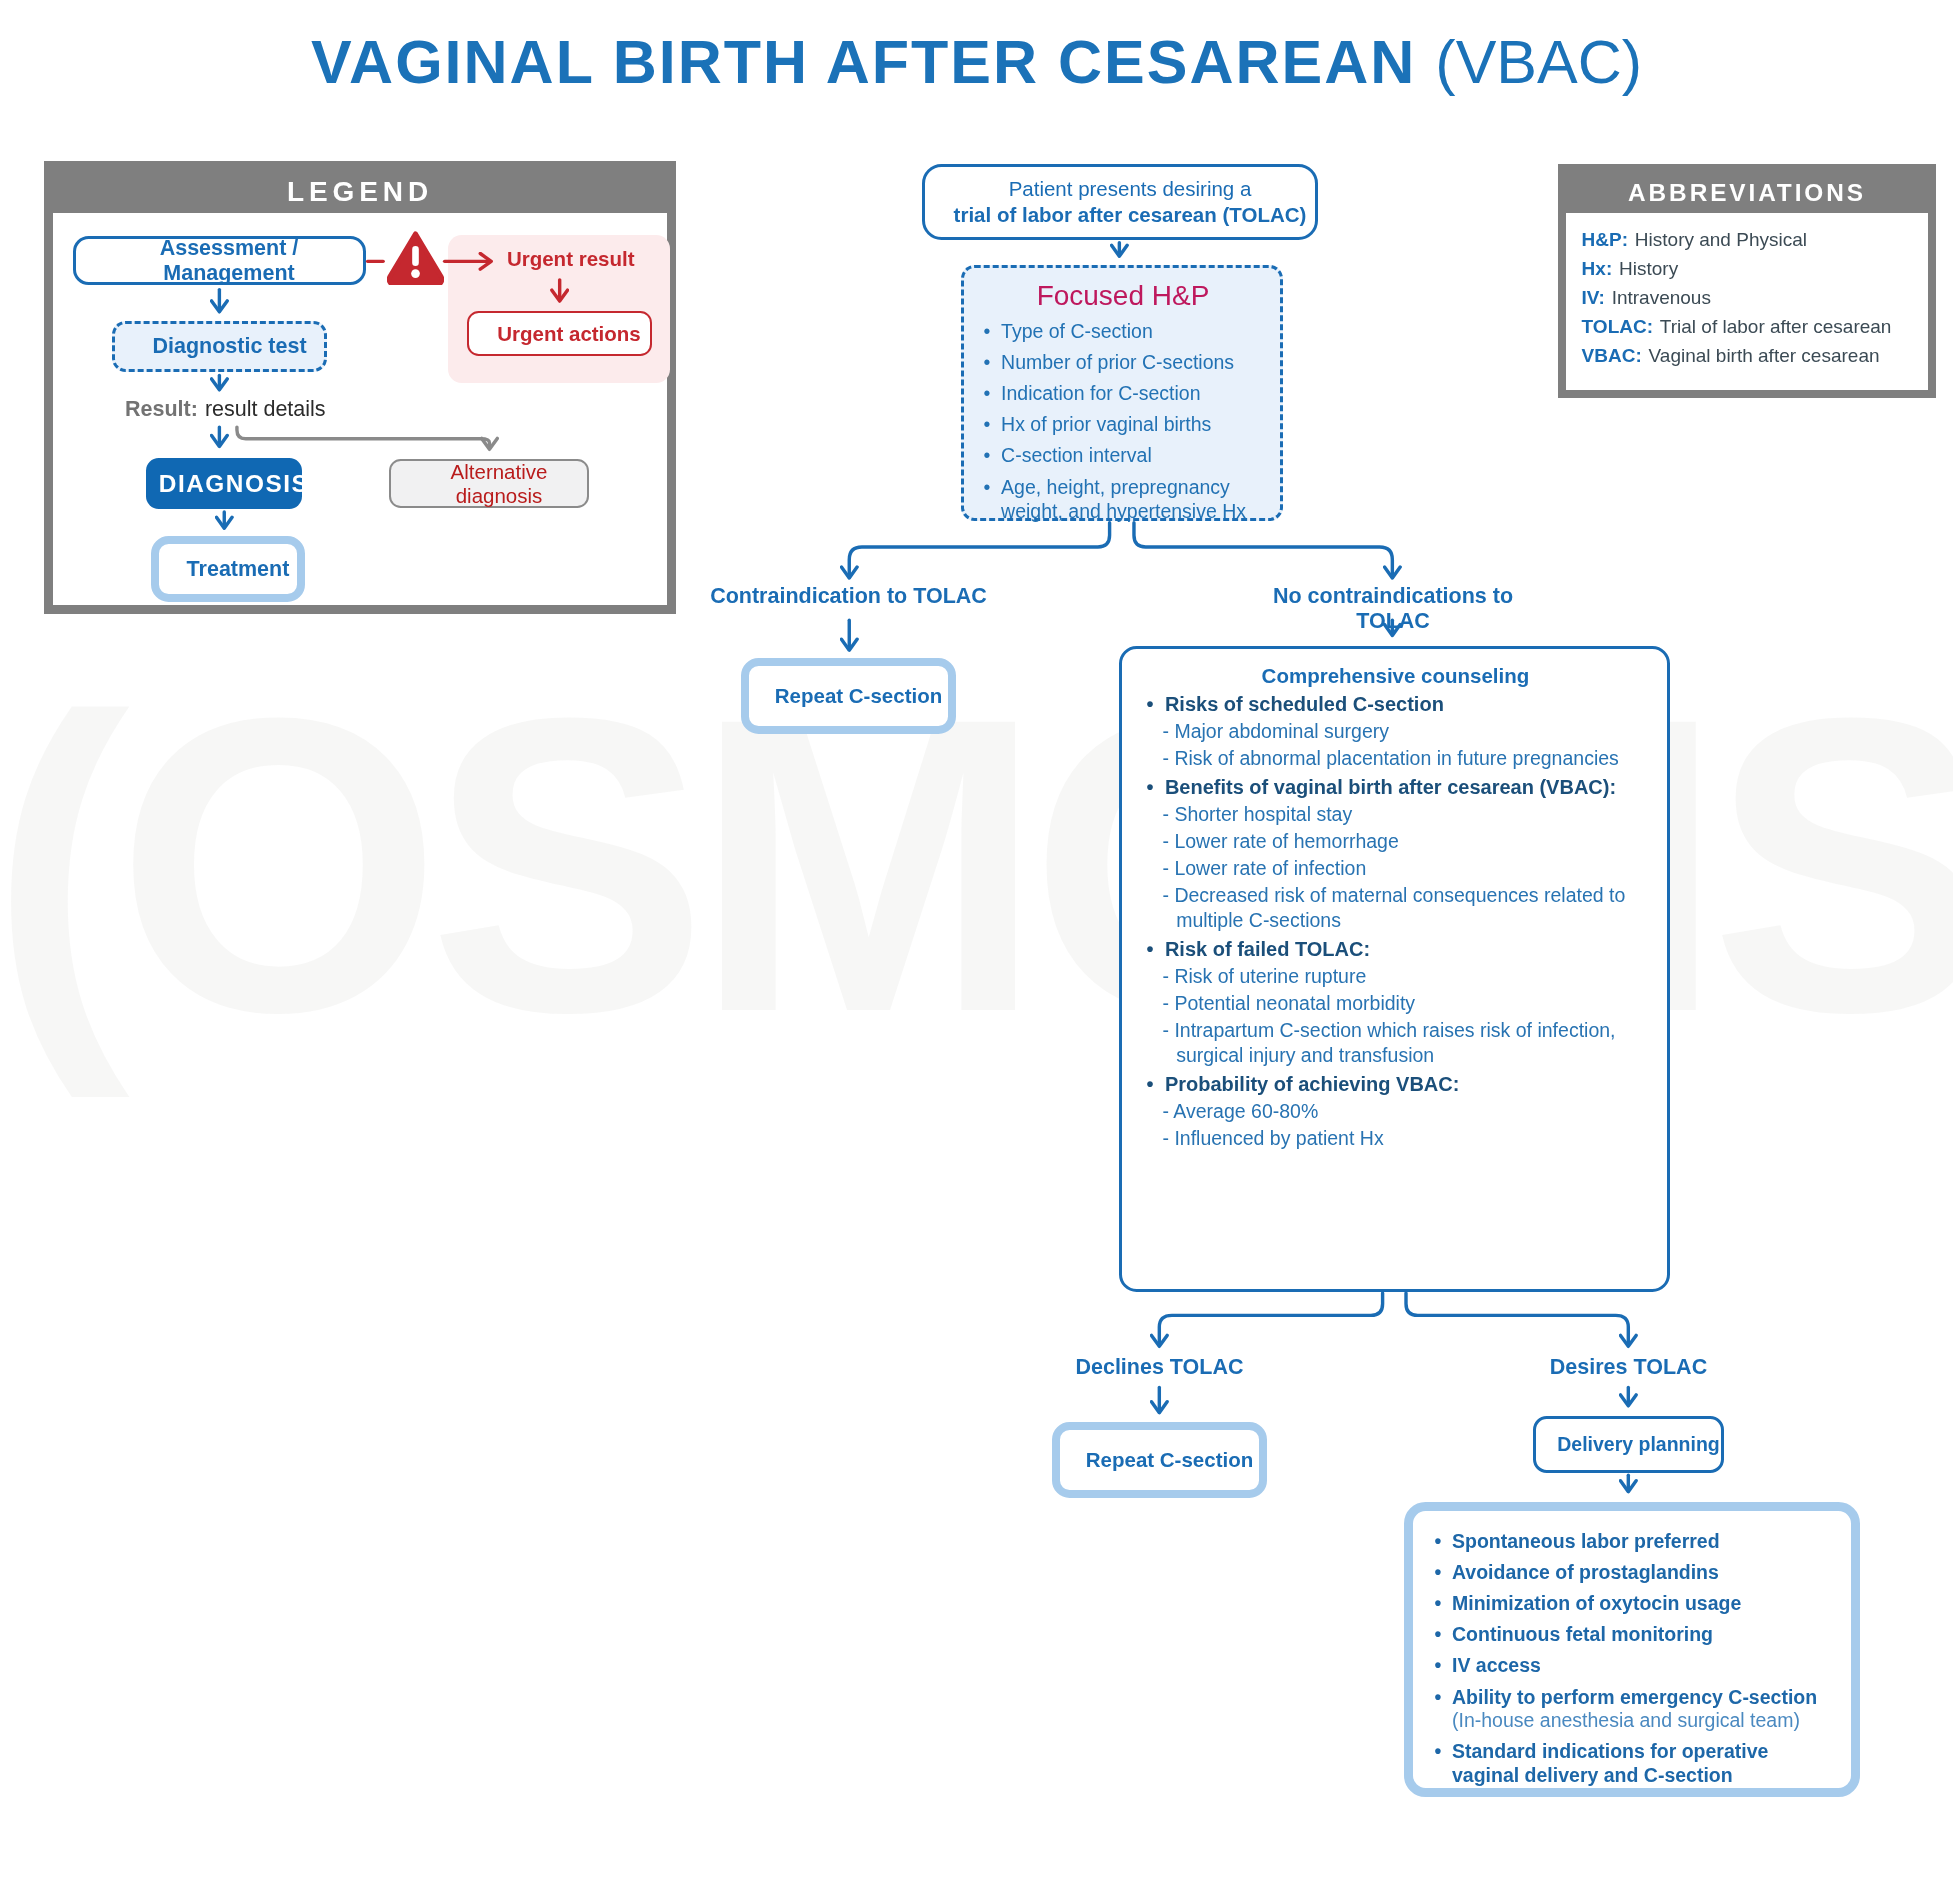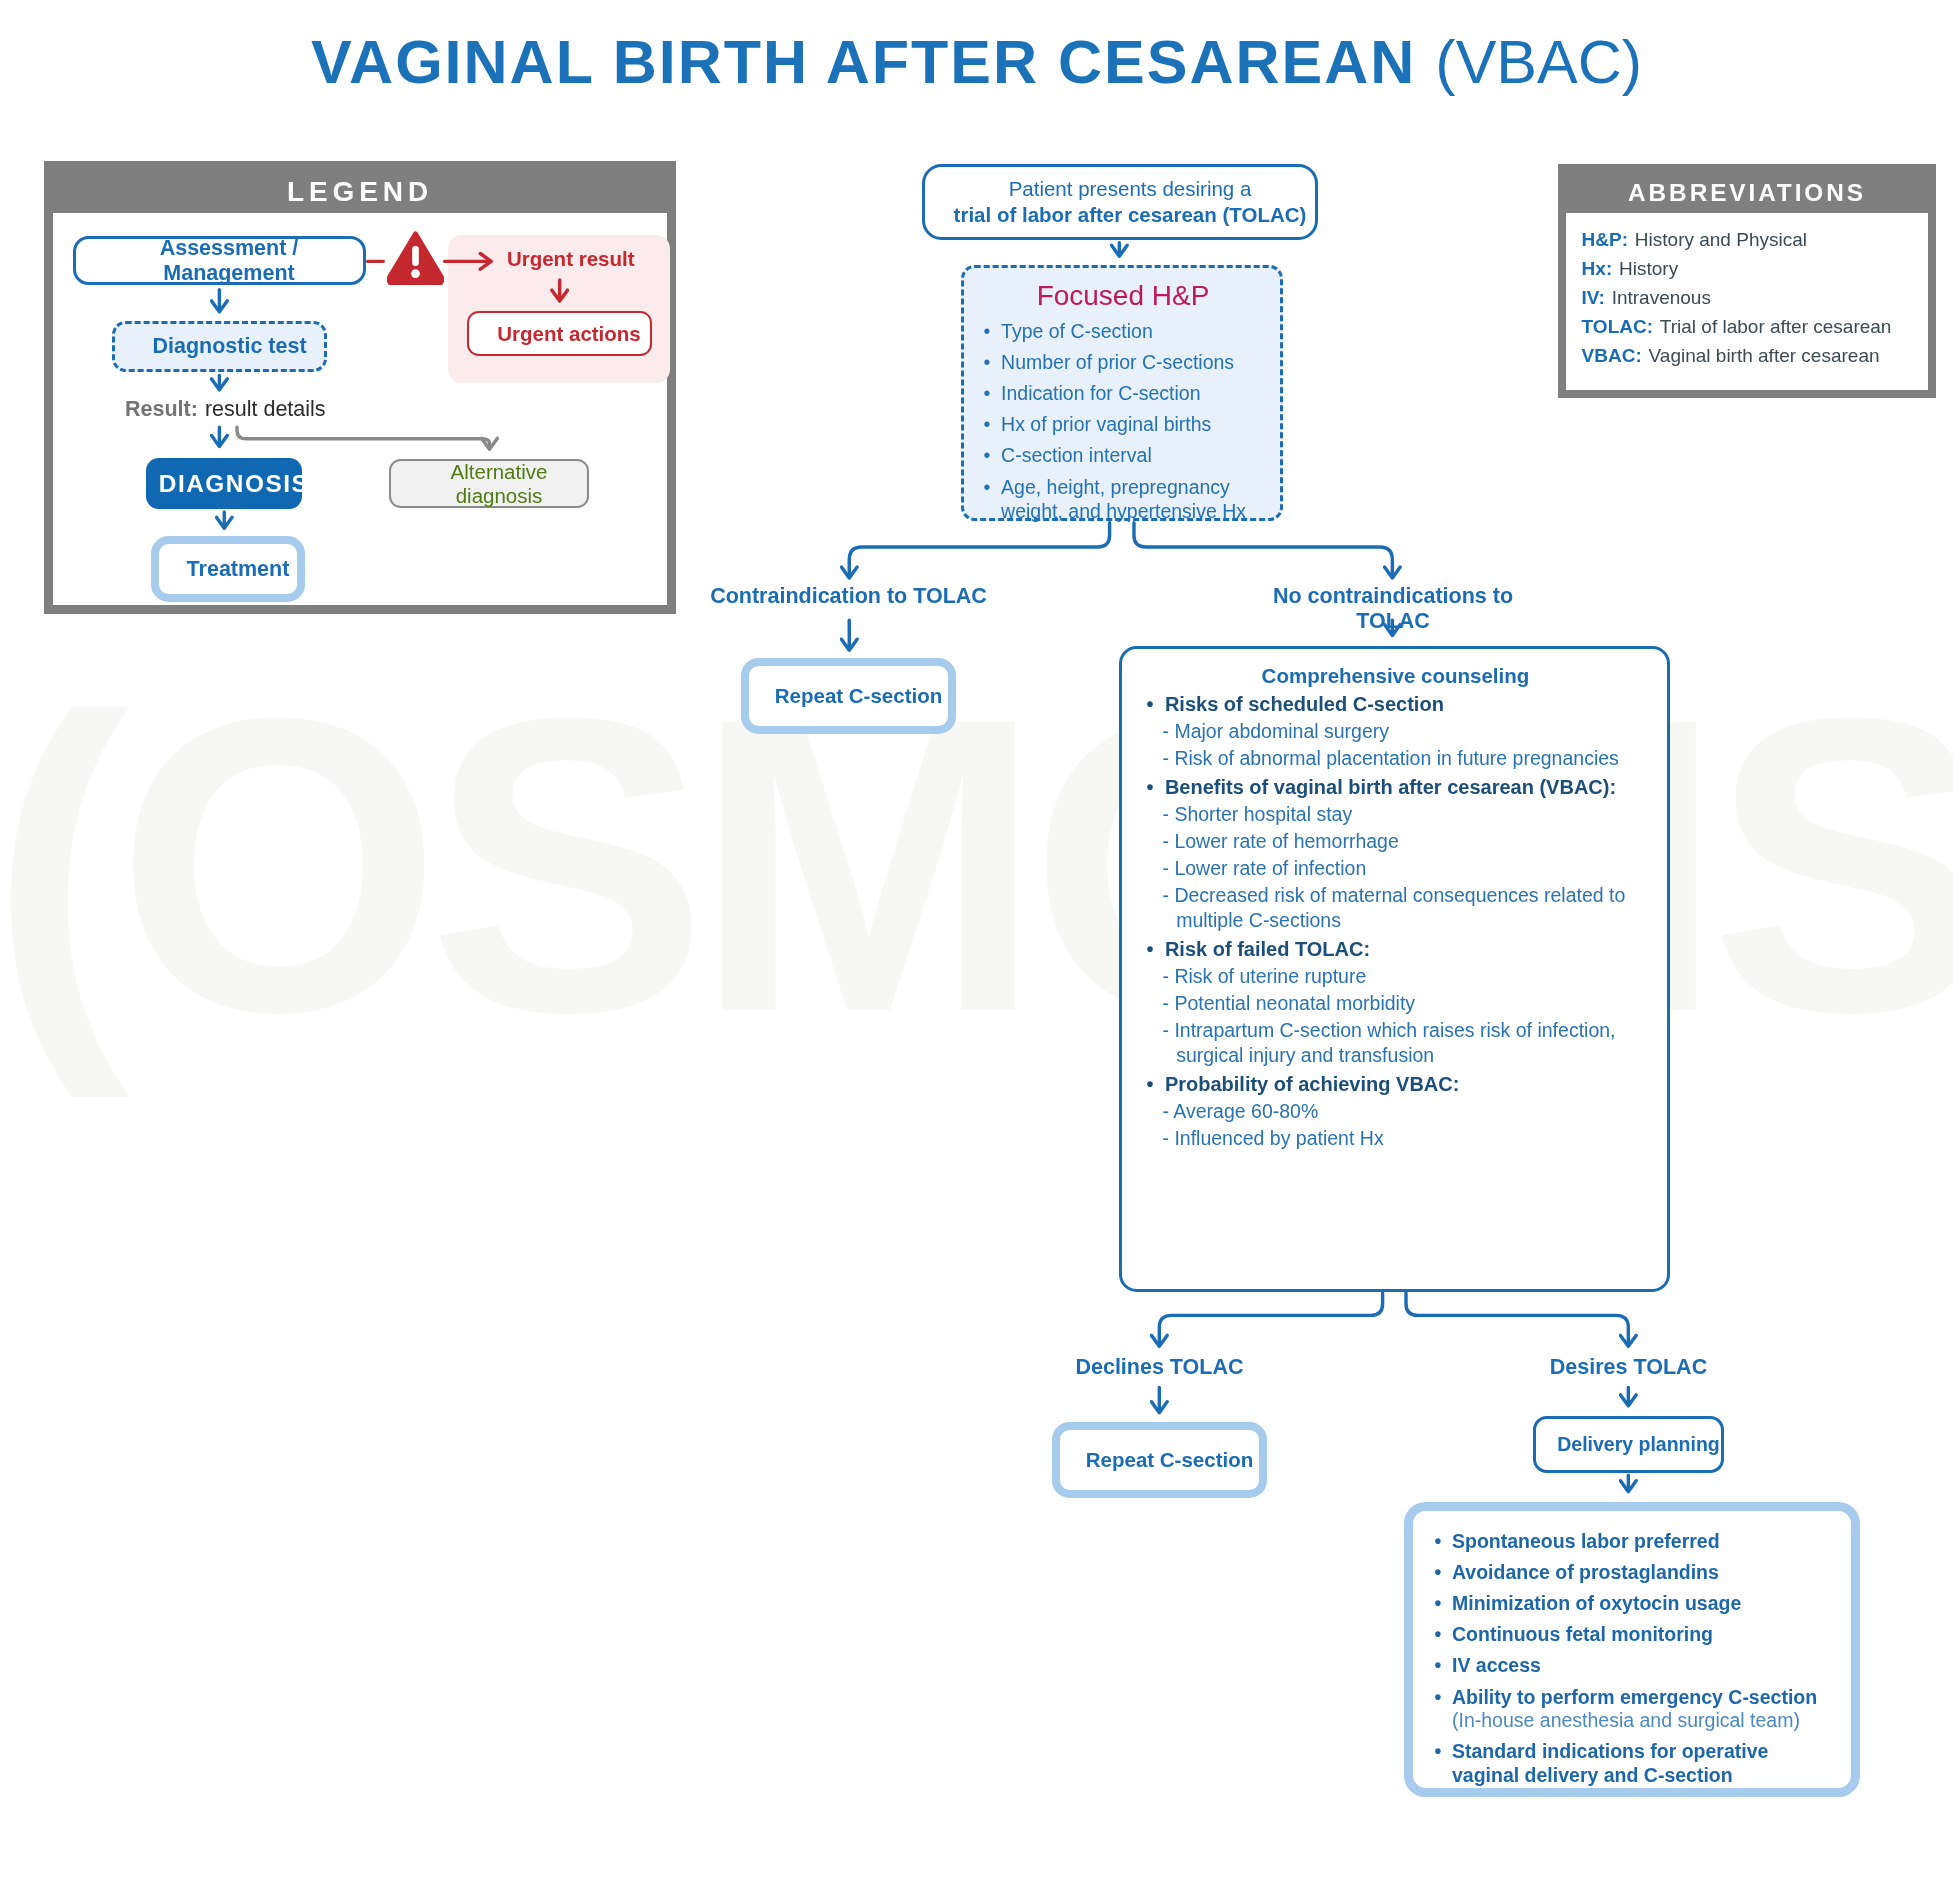--- a/index.html
+++ b/index.html
@@ -17,21 +17,21 @@
   .panel-header{position:absolute;left:0;right:0;top:0;height:43px;background:#7f7f7f;color:#fff;
                 display:flex;align-items:center;justify-content:center;font-weight:bold;
                 font-size:28px;letter-spacing:4.9px;}
   
   .abs{position:absolute;box-sizing:border-box;}
   .center{display:flex;align-items:center;justify-content:center;text-align:center;padding-left:20px;}
   .box-blue{background:#fff;border:3.4px solid #1a6cb4;border-radius:15.6px;color:#1a6cb4;font-weight:bold;}
   .box-dashed{background:#e8f1fb;border:3.4px dashed #1a6cb4;border-radius:13.7px;color:#1a6cb4;font-weight:bold;}
   .box-solid{background:#1068b3;border-radius:12.7px;color:#fff;font-weight:bold;letter-spacing:1.5px;}
   .box-treat{background:#fff;border:8.8px solid #a6cbec;border-radius:17.6px;color:#1a6cb4;font-weight:bold;}
-  .box-gray{background:#f1f1f2;border:2.9px solid #8b8b8b;border-radius:11.7px;color:#4d7c0f;}
+  .box-gray{background:#f1f1f2;border:2.9px solid #8b8b8b;border-radius:11.7px;color:#b91c1c;}
   .box-red{background:#fff;border:2.9px solid #c5282f;border-radius:11.7px;color:#c5282f;font-weight:bold;}
   .pink{background:#fcebec;border-radius:13.7px;}
   .branch-label{position:absolute;color:#1a6cb4;font-weight:bold;font-size:21.5px;text-align:center;z-index:1;}
   
   #legend{left:44px;top:161px;width:632px;height:453px;}
   #lg-assessment{left:19.5px;top:66px;width:293px;height:49px;font-size:21.5px;}
   #lg-warning{left:334px;top:60px;width:57px;height:55px;}
   #lg-pink{left:395px;top:65px;width:222px;height:148px;}
   .urgent-result{margin-top:11.7px;text-align:center;padding-left:23.4px;color:#c5282f;
                  font-weight:bold;font-size:20.5px;}

